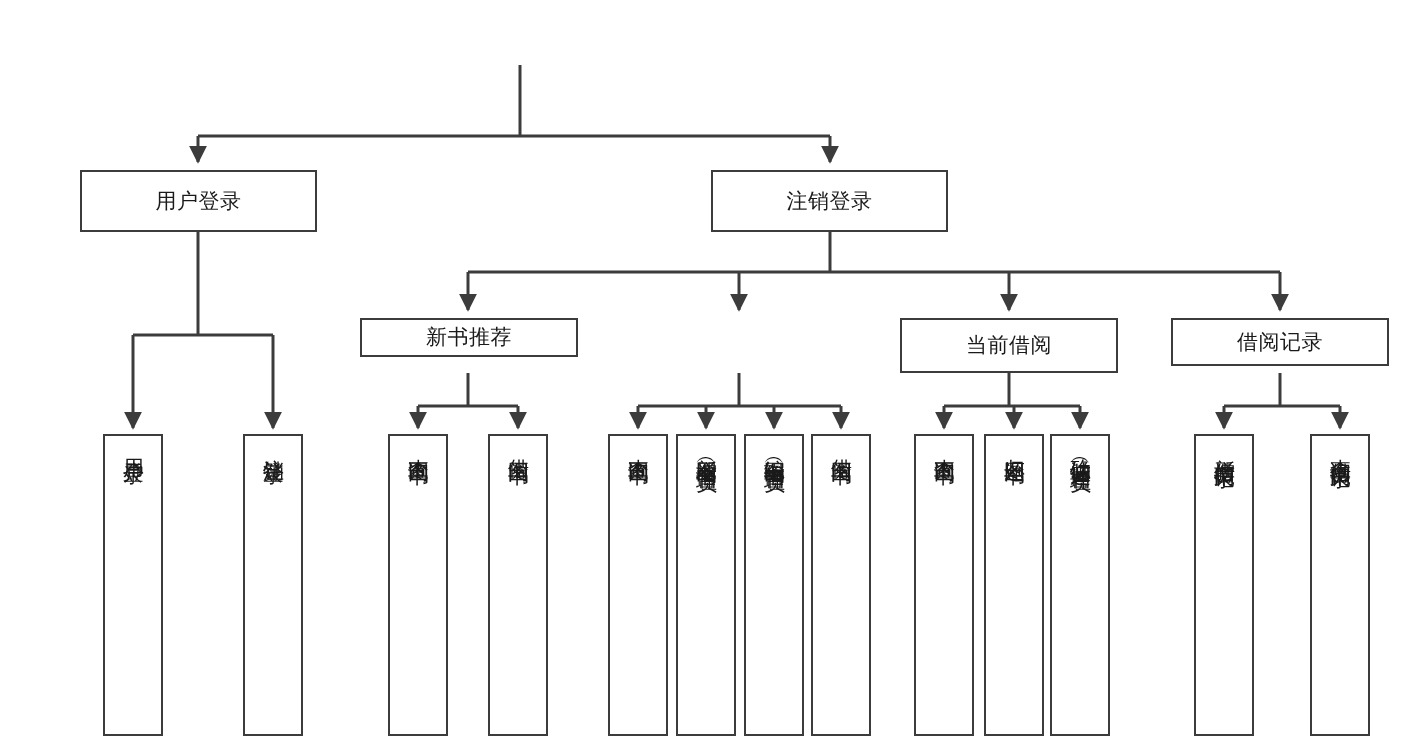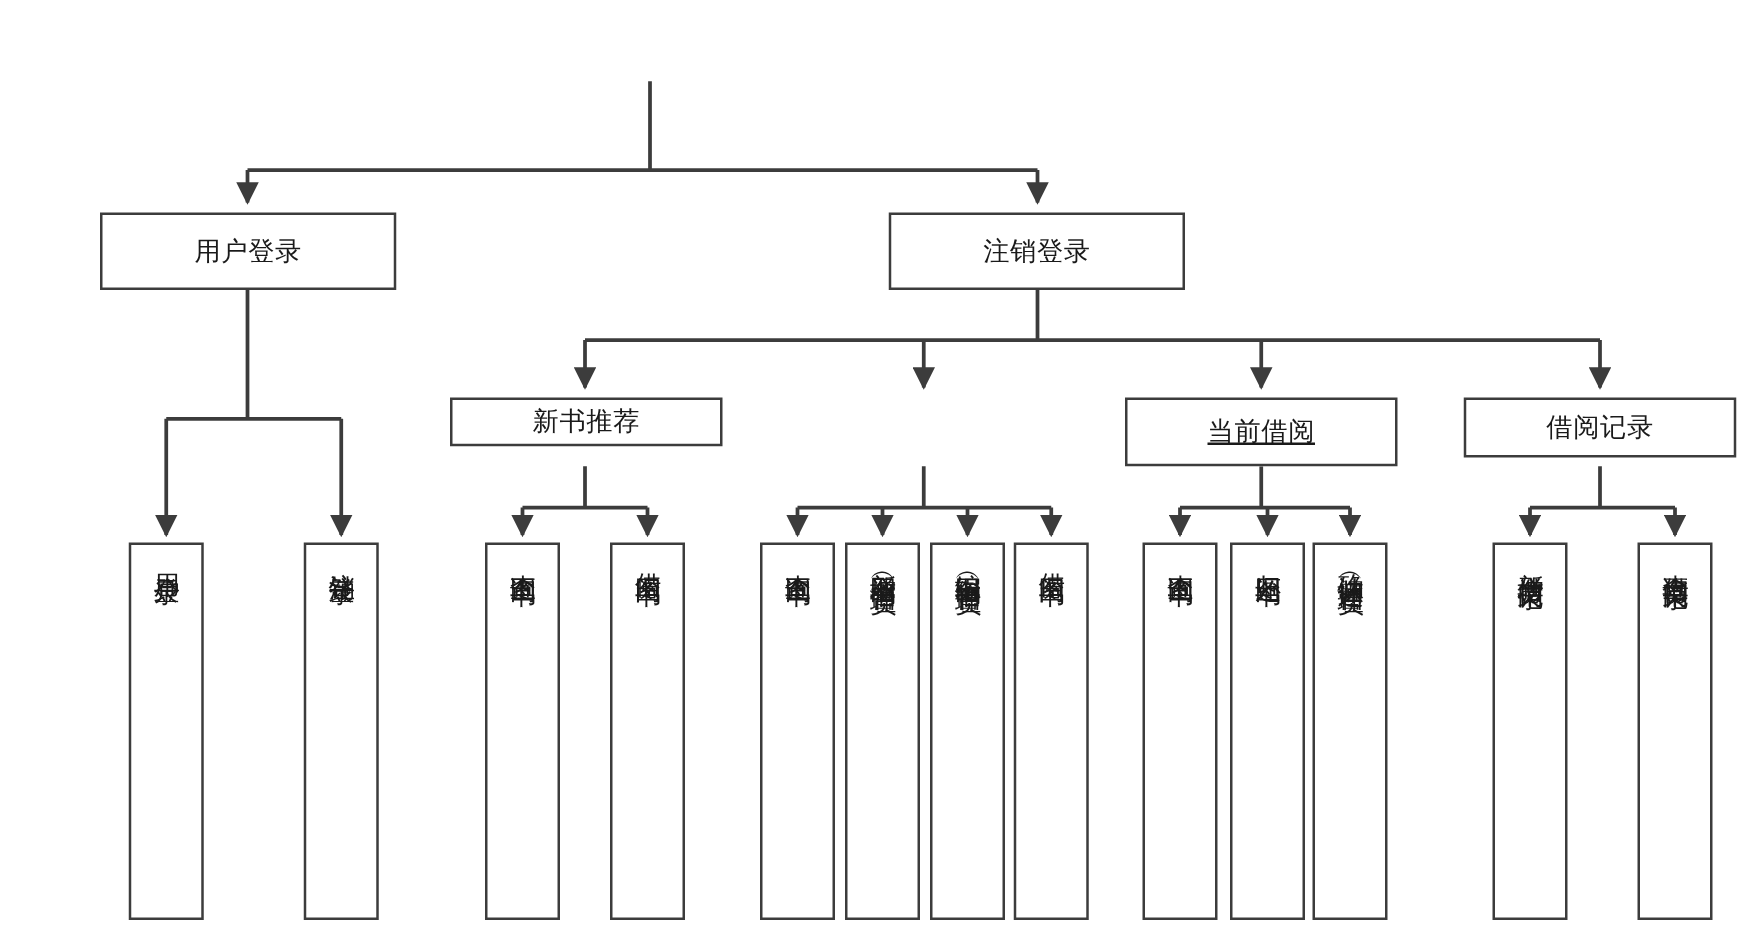--- a/index.html
+++ b/index.html
@@ -127,21 +127,21 @@
   <div class="node-box node-h" style="left:80px; top:170px; width:237px; height:62px;">
     <span class="node-label">用户登录</span>
   </div>
   <div class="node-box node-h" style="left:711px; top:170px; width:237px; height:62px;">
     <span class="node-label">注销登录</span>
   </div>
 
   <div class="node-box node-h" style="left:360px; top:318px; width:218px; height:39px;">
     <span class="node-label">新书推荐</span>
   </div>
-  <div class="node-box node-h" style="left:900px; top:318px; width:218px; height:55px;text-decoration:underline;">
+  <div class="node-box node-h" style="left:900px; top:318px; width:218px; height:55px;">
     <span class="node-label">当前借阅</span>
   </div>
   <div class="node-box node-h" style="left:1171px; top:318px; width:218px; height:48px;">
     <span class="node-label">借阅记录</span>
   </div>
 
   <div class="node-box node-v" style="left:103px; top:434px; width:60px; height:302px;">
     <span class="node-label">用户登录</span>
   </div>
   <div class="node-box node-v" style="left:243px; top:434px; width:60px; height:302px;">

